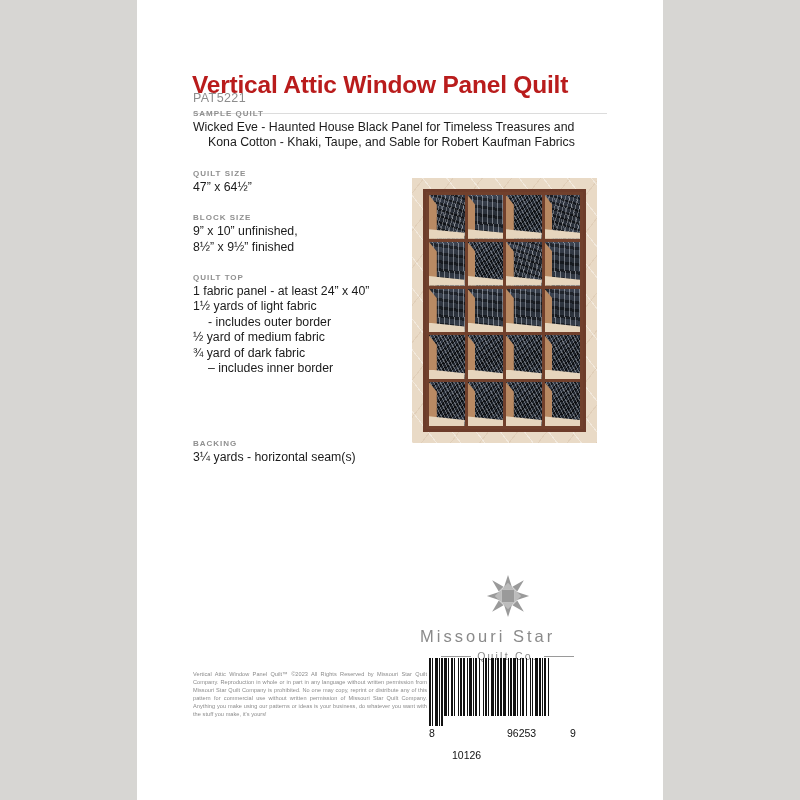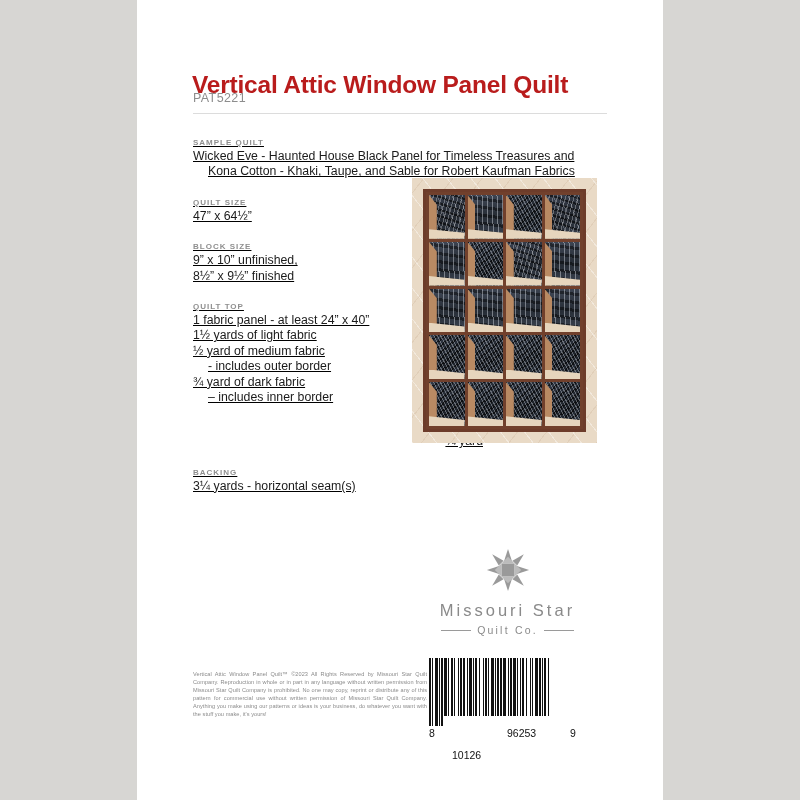--- a/index.html
+++ b/index.html
@@ -46,23 +46,22 @@
     top: 113px;
     width: 414px;
     height: 1px;
     background: #dcdcdc;
   }
 
   
   #specs {
     position: absolute;
     left: 56px;
-    top: 138px;
+    top: 109px;
     width: 290px;
-    text-decoration: underline;
   }
   .section {
     margin-bottom: 13px;
   }
   .sec-head {
     font-size: 8px;
     font-weight: bold;
     color: #8f8f8f;
     letter-spacing: 1.0px;
     margin-bottom: 2px;
@@ -167,23 +166,22 @@
     width: 100%;
     height: 22%;
     background: #e6d5bd;
     clip-path: polygon(0 0, 100% 38%, 100% 100%, 0 100%);
   }
 
   
   #logo-block {
     position: absolute;
     left: 283px;
-    top: 548px;
+    top: 574px;
     width: 175px;
-    text-align: center;
   }
   #star-icon {
     display: block;
     margin: 0 auto 9px auto;
   }
   #logo-name {
     font-size: 16.5px;
     color: #8a8a8a;
     letter-spacing: 3.0px;
     margin-bottom: 4px;
@@ -275,22 +273,22 @@
     <div class="section" style="margin-top:18px;">
       <div class="sec-head">BLOCK SIZE</div>
       <div class="sec-line">9” x 10” unfinished,</div>
       <div class="sec-line">8½” x 9½” finished</div>
     </div>
 
     <div class="section" style="margin-top:18px;">
       <div class="sec-head">QUILT TOP</div>
       <div class="sec-line">1 fabric panel - at least 24” x 40”</div>
       <div class="sec-line">1½ yards of light fabric</div>
+      <div class="sec-line indent">- includes outer border</div>
       <div class="sec-line">½ yard of medium fabric</div>
-      <div class="sec-line indent">- includes outer border</div>
       <div class="sec-line">¾ yard of dark fabric</div>
       <div class="sec-line indent">– includes inner border</div>
     </div>
 
     <div class="section" style="margin-top:18px;text-align:right;">
       <div class="sec-head">BINDING</div>
       <div class="sec-line">¾ yard</div>
     </div>
 
     <div class="section" style="margin-top:18px;">

